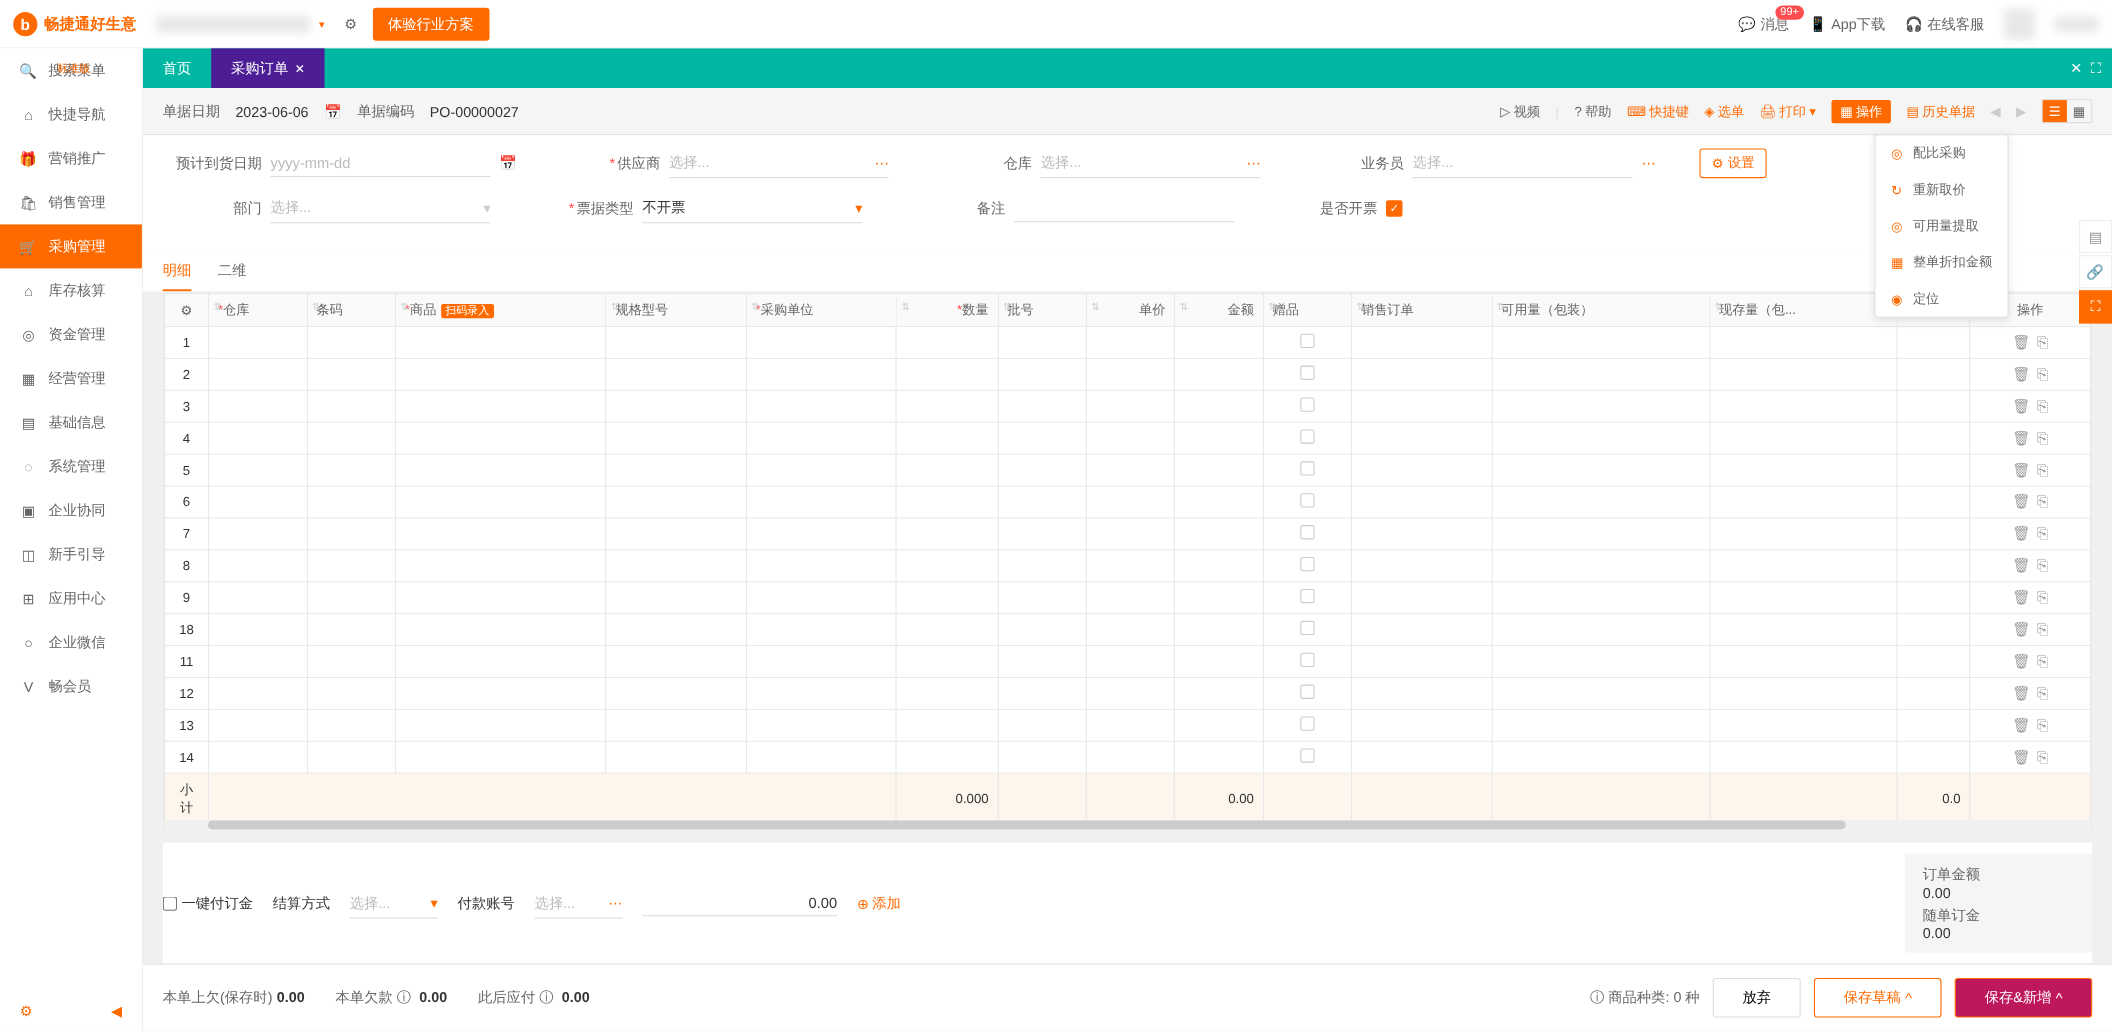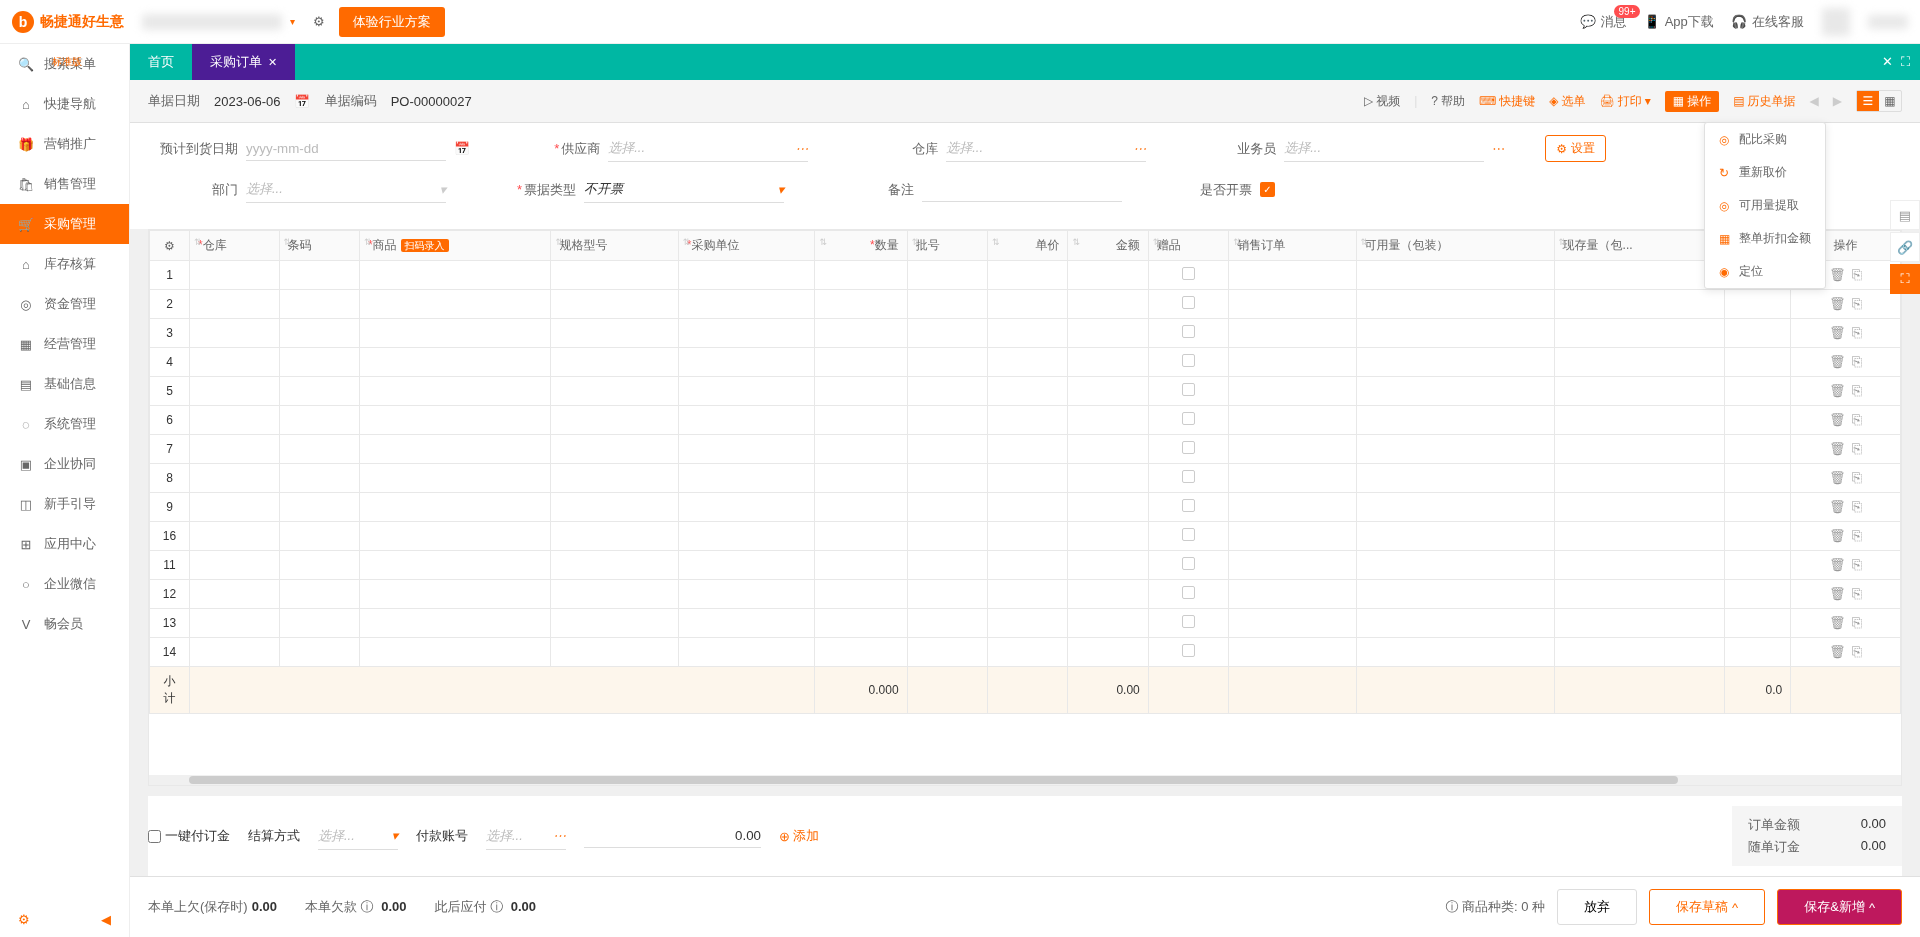--- a/index.html
+++ b/index.html
@@ -51,21 +51,21 @@
     .view-btn.active { background: #ff6a00; color: #fff; }
     
     
     .form-area { background: #fff; padding: 12px 18px; }
     .form-row { display: flex; gap: 40px; margin-bottom: 14px; }
     .form-field { display: flex; align-items: center; gap: 8px; }
     .form-field .flbl { width: 90px; text-align: right; color: #666; }
     .form-field .req { color: #ff4d4f; margin-right: 2px; }
     .form-input { border: none; border-bottom: 1px solid #ddd; padding: 4px 0; min-width: 200px; color: #333; background: transparent; }
     .form-input::placeholder { color: #bbb; }
-    .form-select { display: flex; align-items: center; gap: 6px; border-bottom: 1px solid #ddd; min-width: 200px; padding: 4px 0; color: #bbb; justify-content: space-between; font-style: italic; }
+    .form-select { display: flex; align-items: center; gap: 6px; border-bottom: 1px solid #ddd; min-width: 200px; padding: 4px 0; color: #bbb; justify-content: space-between; }
     .form-select .sv { color: #333; }
     .more-dots { color: #ff6a00; cursor: pointer; }
     .chk { width: 15px; height: 15px; background: #ff6a00; border-radius: 2px; display: inline-flex; align-items: center; justify-content: center; color: #fff; font-size: 10px; }
     
     
     .dropdown { position: absolute; top: 78px; right: 94px; background: #fff; border: 1px solid #e0e0e0; box-shadow: 0 2px 8px rgba(0,0,0,0.1); border-radius: 3px; z-index: 100; min-width: 100px; }
     .dd-item { padding: 8px 14px; display: flex; align-items: center; gap: 6px; color: #666; cursor: pointer; font-size: 12px; }
     .dd-icon { color: #ff6a00; width: 14px; }
     
     .settings-btn { border: 1px solid #ff6a00; color: #ff6a00; padding: 3px 10px; border-radius: 3px; background: #fff; cursor: pointer; display: flex; align-items: center; gap: 4px; font-size: 12px; }
@@ -93,21 +93,21 @@
     tr.subtotal { background: #fdf6ec; }
     tr.subtotal td { text-align: right; }
     .num-r { text-align: right; }
     .h-scroll { height: 10px; background: #f0f0f0; position: relative; }
     .h-scroll-thumb { position: absolute; left: 40px; width: 85%; height: 8px; background: #ccc; border-radius: 4px; top: 1px; }
     
     
     .bottom-form { background: #fff; margin: 10px 18px 0; padding: 10px 0; display: flex; align-items: center; gap: 18px; }
     .add-link { color: #ff6a00; display: flex; align-items: center; gap: 3px; cursor: pointer; }
     .totals-box { margin-left: auto; background: #f5f5f5; padding: 8px 16px; min-width: 170px; }
-    .totals-row { display: flex; justify-content: space-between; color: #666; padding: 2px 0; }
+    .totals-row { display: flex; justify-content: space-between; color: #666; padding: 2px 0; flex-direction: column; }
     .totals-row .tv { color: #333; }
     
     
     .footer { background: #fff; border-top: 1px solid #e0e0e0; padding: 12px 18px; display: flex; align-items: center; gap: 28px; }
     .foot-item { color: #666; }
     .foot-item b { color: #333; font-weight: bold; margin-left: 4px; }
     .footer-right { margin-left: auto; display: flex; align-items: center; gap: 12px; }
     .btn { padding: 8px 26px; border-radius: 3px; cursor: pointer; font-size: 13px; border: 1px solid #ddd; background: #fff; }
     .btn-outline-orange { border-color: #ff6a00; color: #ff6a00; display: flex; align-items: center; gap: 4px; }
     .btn-orange { background: #be185d; color: #fff; border-color: #ff6a00; display: flex; align-items: center; gap: 4px; }
@@ -339,20 +339,24 @@
           <span class="flbl">备注</span>
           <input class="form-input" style="">
         </div>
         <div class="form-field">
           <span class="flbl">是否开票</span>
           <span class="chk">✓</span>
         </div>
       </div>
     </div>
 
+    <div class="sub-tabs">
+      <div class="sub-tab active">明细</div>
+      <div class="sub-tab">二维</div>
+    </div>
 
     <div class="table-wrap">
       <div class="table-scroll">
         <table>
           <thead>
             <tr>
               <th class="col-gear">⚙</th>
               <th><span class="sort">⇅</span><span class="req">*</span><span>仓库</span></th>
               <th><span class="sort">⇅</span><span>条码</span></th>
               <th><span class="sort">⇅</span><span class="req">*</span><span>商品</span><span class="scan-badge">扫码录入</span></th>
@@ -527,21 +531,21 @@
                 <td></td>
                 <td></td>
                 <td class="col-chk"><span class="chkbox"></span></td>
                 <td></td>
                 <td></td>
                 <td></td>
                 <td></td>
                 <td class="col-ops"><span class="op-icon">🗑</span><span class="op-icon">⎘</span></td>
               </tr>
               <tr>
-                <td class="col-idx">16</td>
+                <td class="col-idx">18</td>
                 <td></td>
                 <td></td>
                 <td></td>
                 <td></td>
                 <td></td>
                 <td></td>
                 <td></td>
                 <td></td>
                 <td></td>
                 <td class="col-chk"><span class="chkbox"></span></td>

